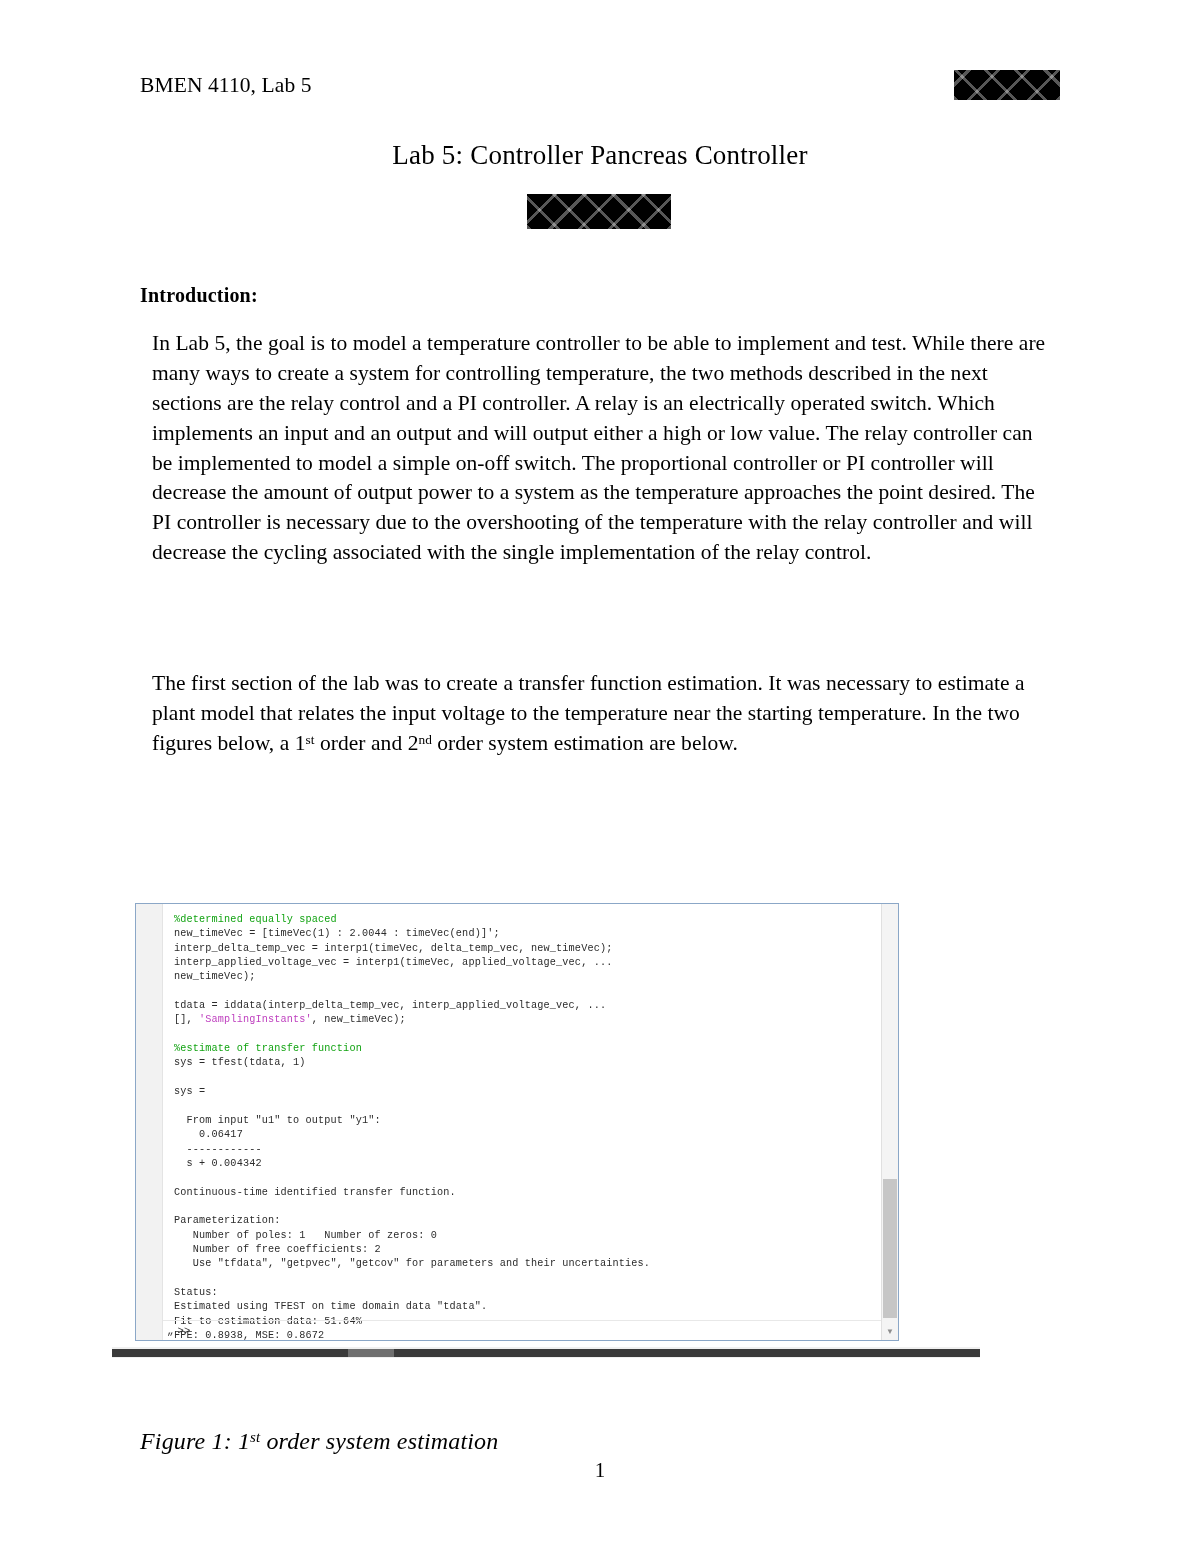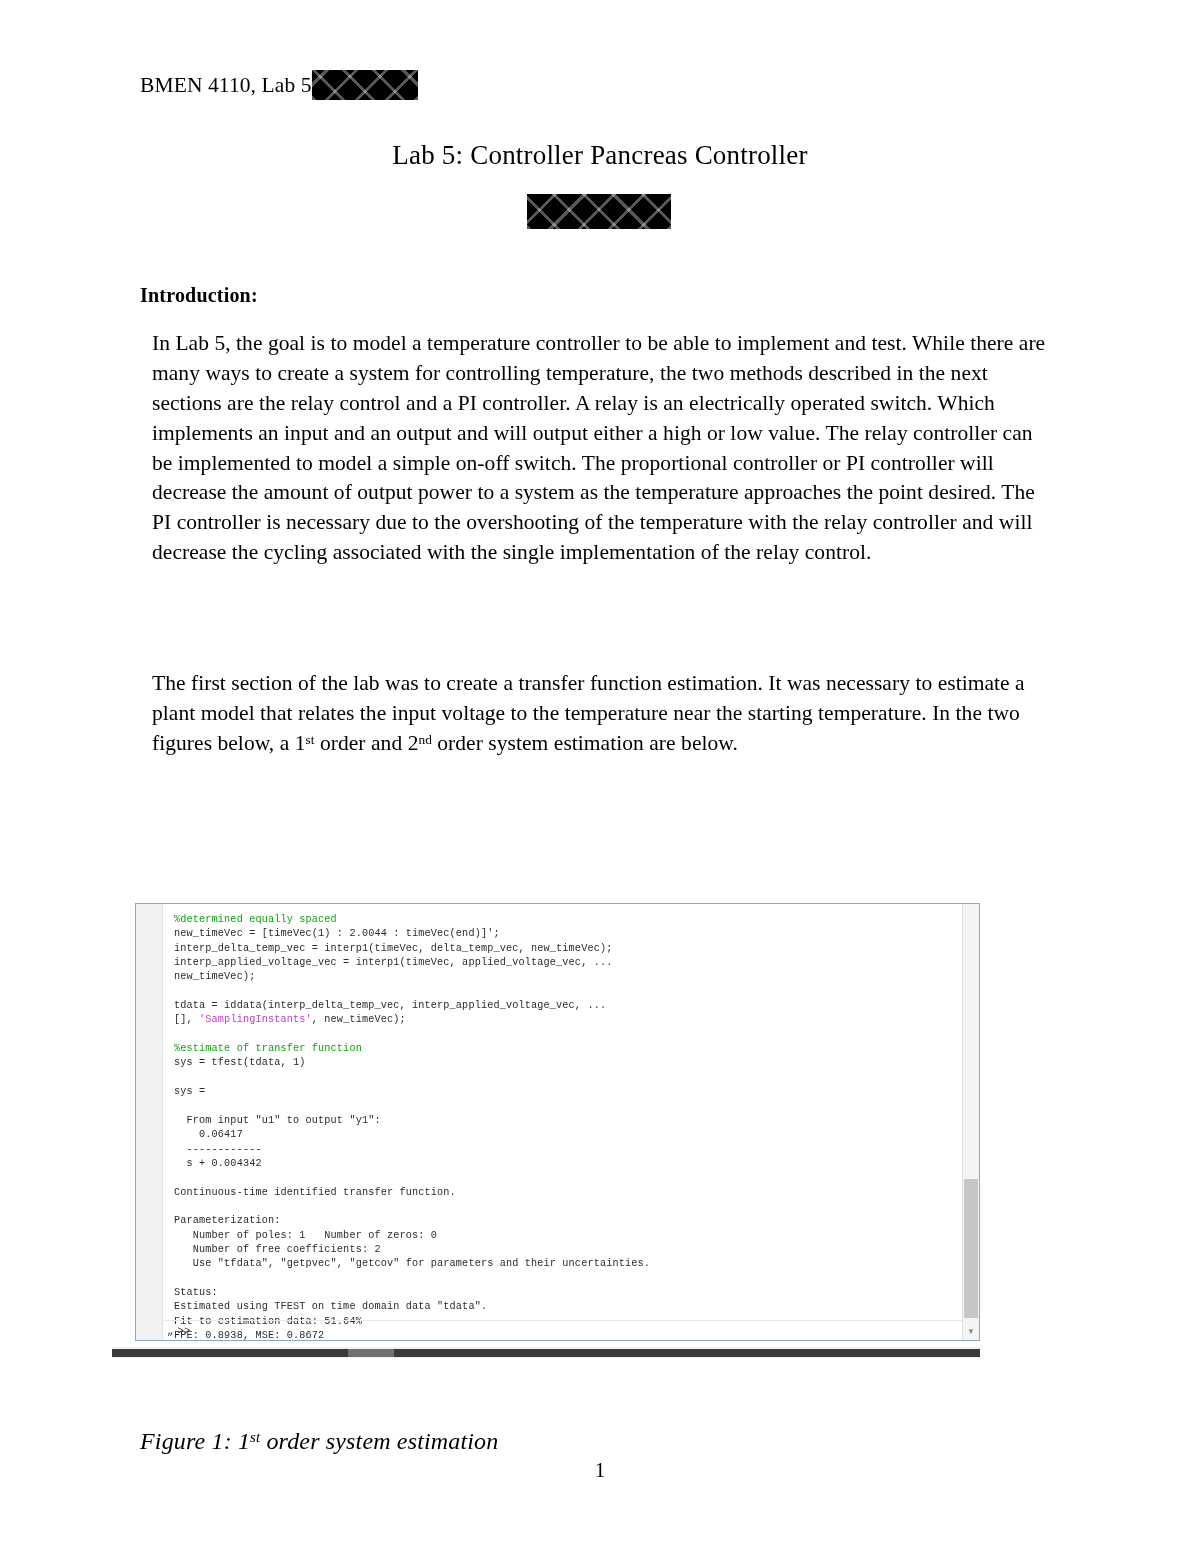--- a/index.html
+++ b/index.html
@@ -20,20 +20,21 @@
 
   
   .header-row {
     position: absolute;
     top: 68px;
     left: 140px;
     right: 140px;
     height: 34px;
     display: flex;
     align-items: center;
+    justify-content: space-between;
     font-family: Liberation Serif, serif;
   }
   .header-left {
     font-size: 21.5px;
     letter-spacing: 0.1px;
     white-space: nowrap;
   }
 
   
   .redaction {
@@ -103,21 +104,21 @@
     position: absolute;
     left: 112px;
     top: 903px;
     width: 868px;
     height: 455px;
   }
   .console-shell {
     position: absolute;
     left: 23px;
     top: 0;
-    width: 845px;
+    width: 764px;
     height: 438px;
     background: #ffffff;
     border: 1px solid #8ba7c7;
     box-sizing: border-box;
     display: flex;
     overflow: hidden;
   }
   .console-gutter {
     width: 26px;
     background: #f2f2f2;

